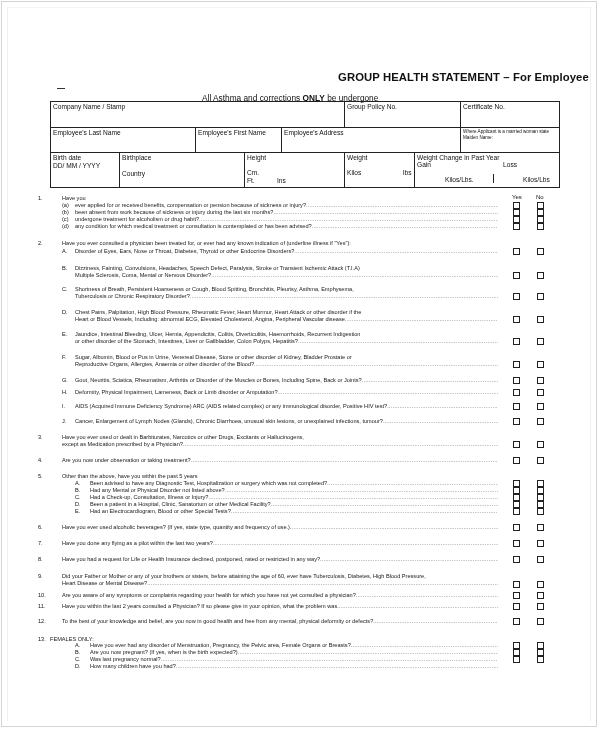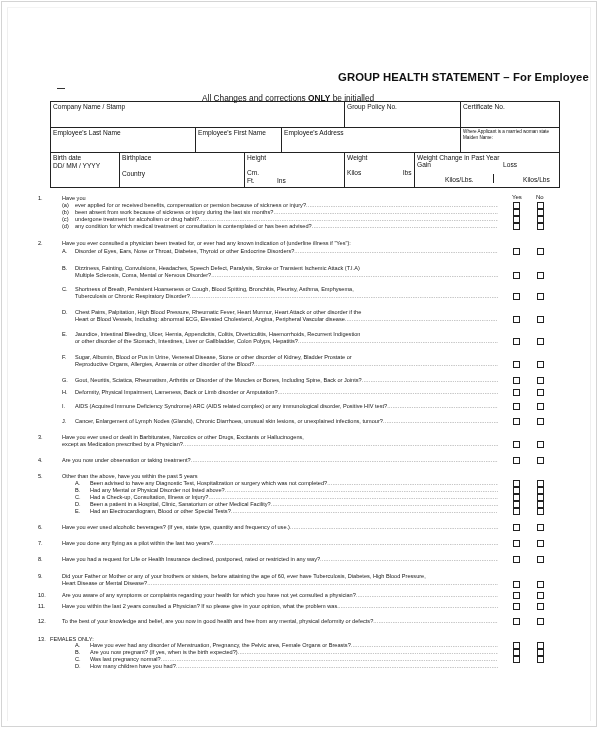--- a/index.html
+++ b/index.html
@@ -32,21 +32,21 @@
 </style>
 </head>
 <body>
 
 <div class="frame">
     <div class="frame-inner"></div>
   </div>
 
 <div class="title">GROUP HEALTH STATEMENT – For Employee</div>
 <div class="dash"></div>
-<div class="subtitle"><span>All Changes and corrections </span><b>ONLY</b><span> be initialled</span></div>
+<div class="subtitle"><span>All Asthma and corrections </span><b>ONLY</b><span> be undergone</span></div>
 
 <table class="hdr">
   <colgroup>
     <col style="width:69px">
       <col style="width:76px">
       <col style="width:49px">
       <col style="width:9px">
     <col style="width:28px">
       <col style="width:63px">
       <col style="width:41px">

